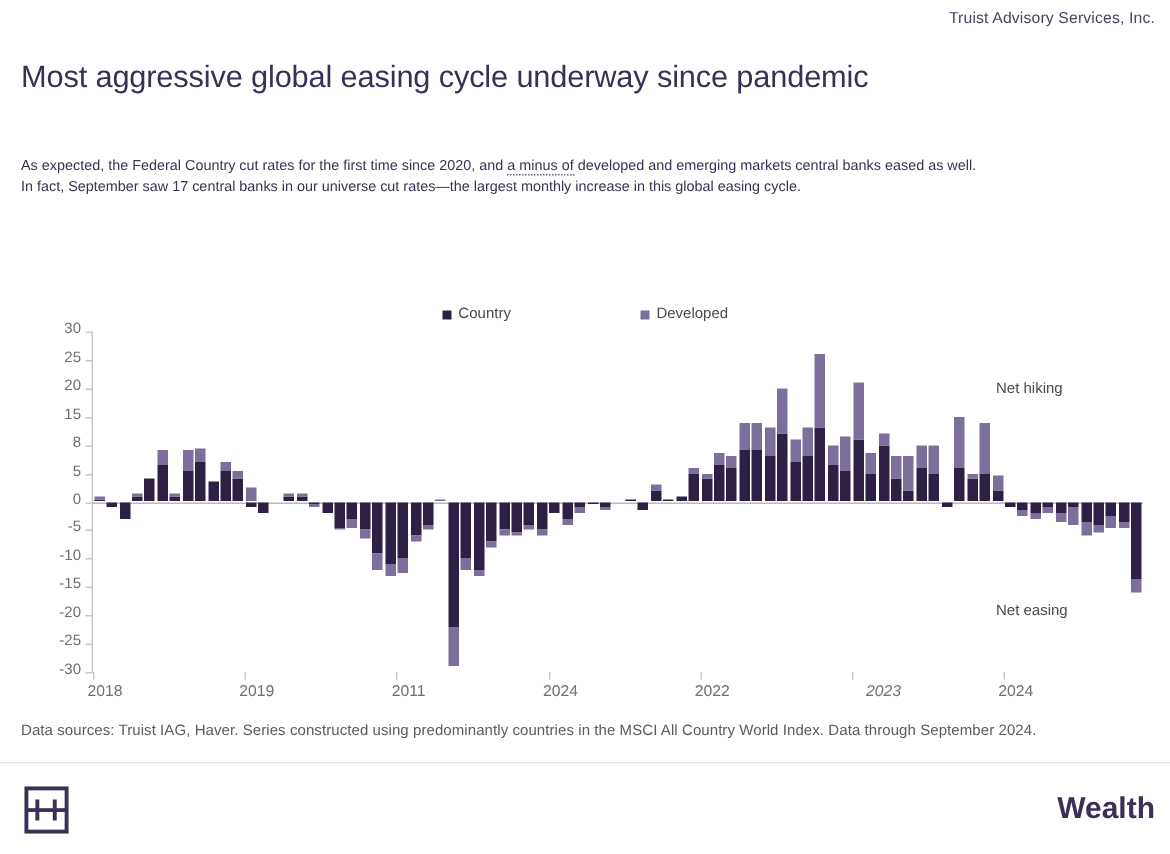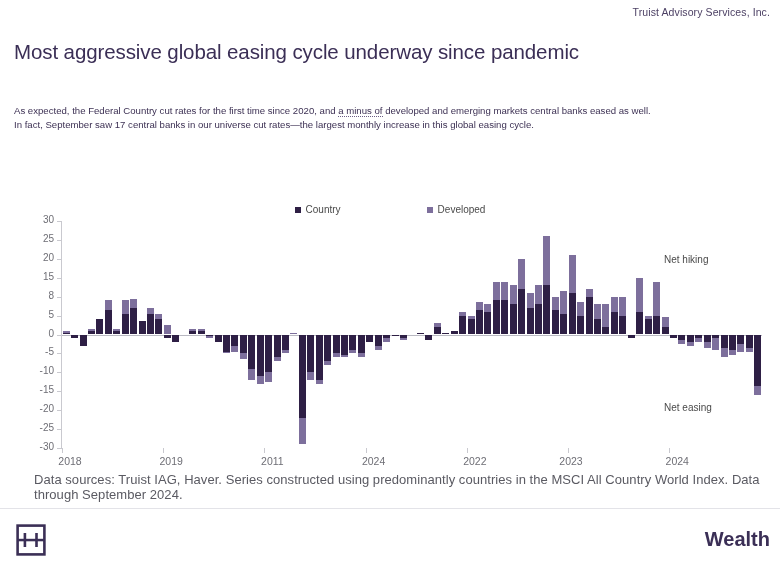--- a/index.html
+++ b/index.html
@@ -142,26 +142,25 @@
     font-size: 10px;
     color: #4a4a4a;
     white-space: nowrap;
   }
   #annot-hiking { left: 664px; top: 86px; }
   #annot-easing { left: 664px; top: 234px; }
 
   
   #datasource {
     position: absolute;
-    top: 472px;
+    top: 482px;
     left: 14px;
-    font-size: 13px;
+    font-size: 10px;
     color: #5a5a62;
     letter-spacing: 0.05px;
-    margin-left: 20px;
   }
   #footer-rule {
     position: absolute;
     top: 508px;
     left: 0;
     width: 780px;
     height: 1px;
     background: #e3e3e8;
   }
   #brand {
@@ -564,21 +563,21 @@
         <div class="xlabel" style="left: 8px;">2018</div>
         <div class="xtick" style="left: 101.205px;"></div>
         <div class="xlabel" style="left: 109.205px;">2019</div>
         <div class="xtick" style="left: 202.41px;"></div>
         <div class="xlabel" style="left: 210.41px;">2011</div>
         <div class="xtick" style="left: 303.614px;"></div>
         <div class="xlabel" style="left: 311.614px;">2024</div>
         <div class="xtick" style="left: 404.819px;"></div>
         <div class="xlabel" style="left: 412.819px;">2022</div>
         <div class="xtick" style="left: 506.024px;"></div>
-        <div class="xlabel" style="left: 509px;">2023</div>
+        <div class="xlabel" style="left: 527px; font-style: italic;">2023</div>
         <div class="xtick" style="left: 607.229px;"></div>
         <div class="xlabel" style="left: 615.229px;">2024</div>
       </div>
   </div>
 
   <div class="annot" id="annot-hiking">Net hiking</div>
   <div class="annot" id="annot-easing">Net easing</div>
 </div>
 
 <div id="datasource">Data sources: Truist IAG, Haver. Series constructed using predominantly countries in the MSCI All Country World Index. Data through September 2024.</div>

